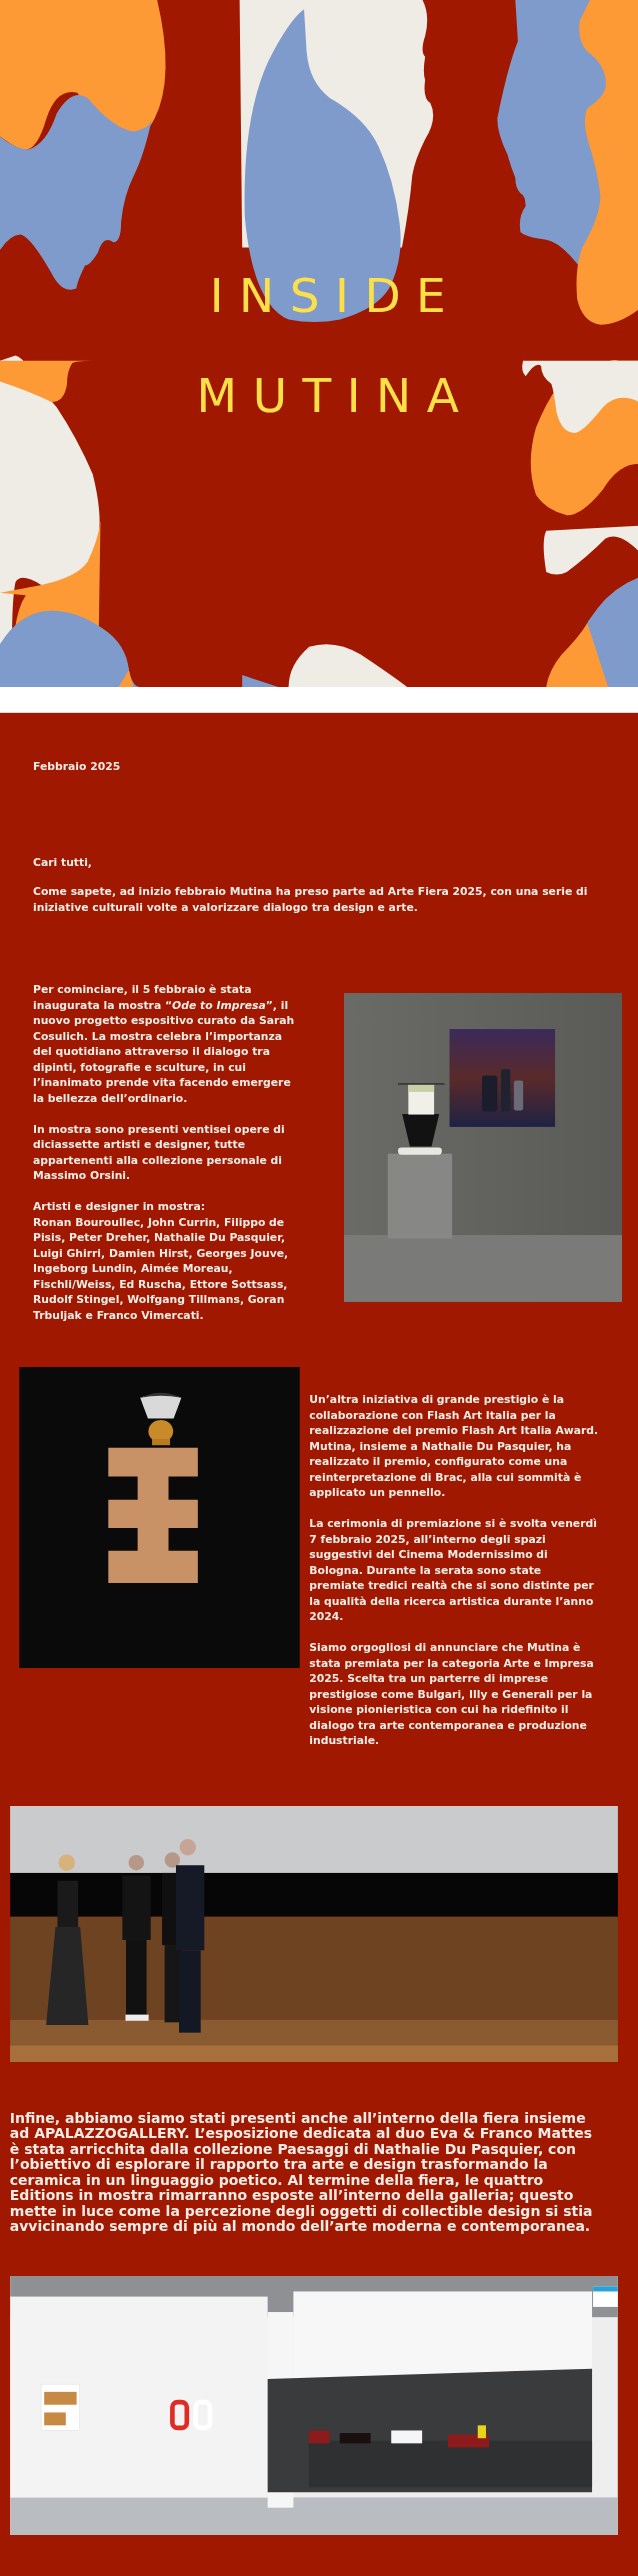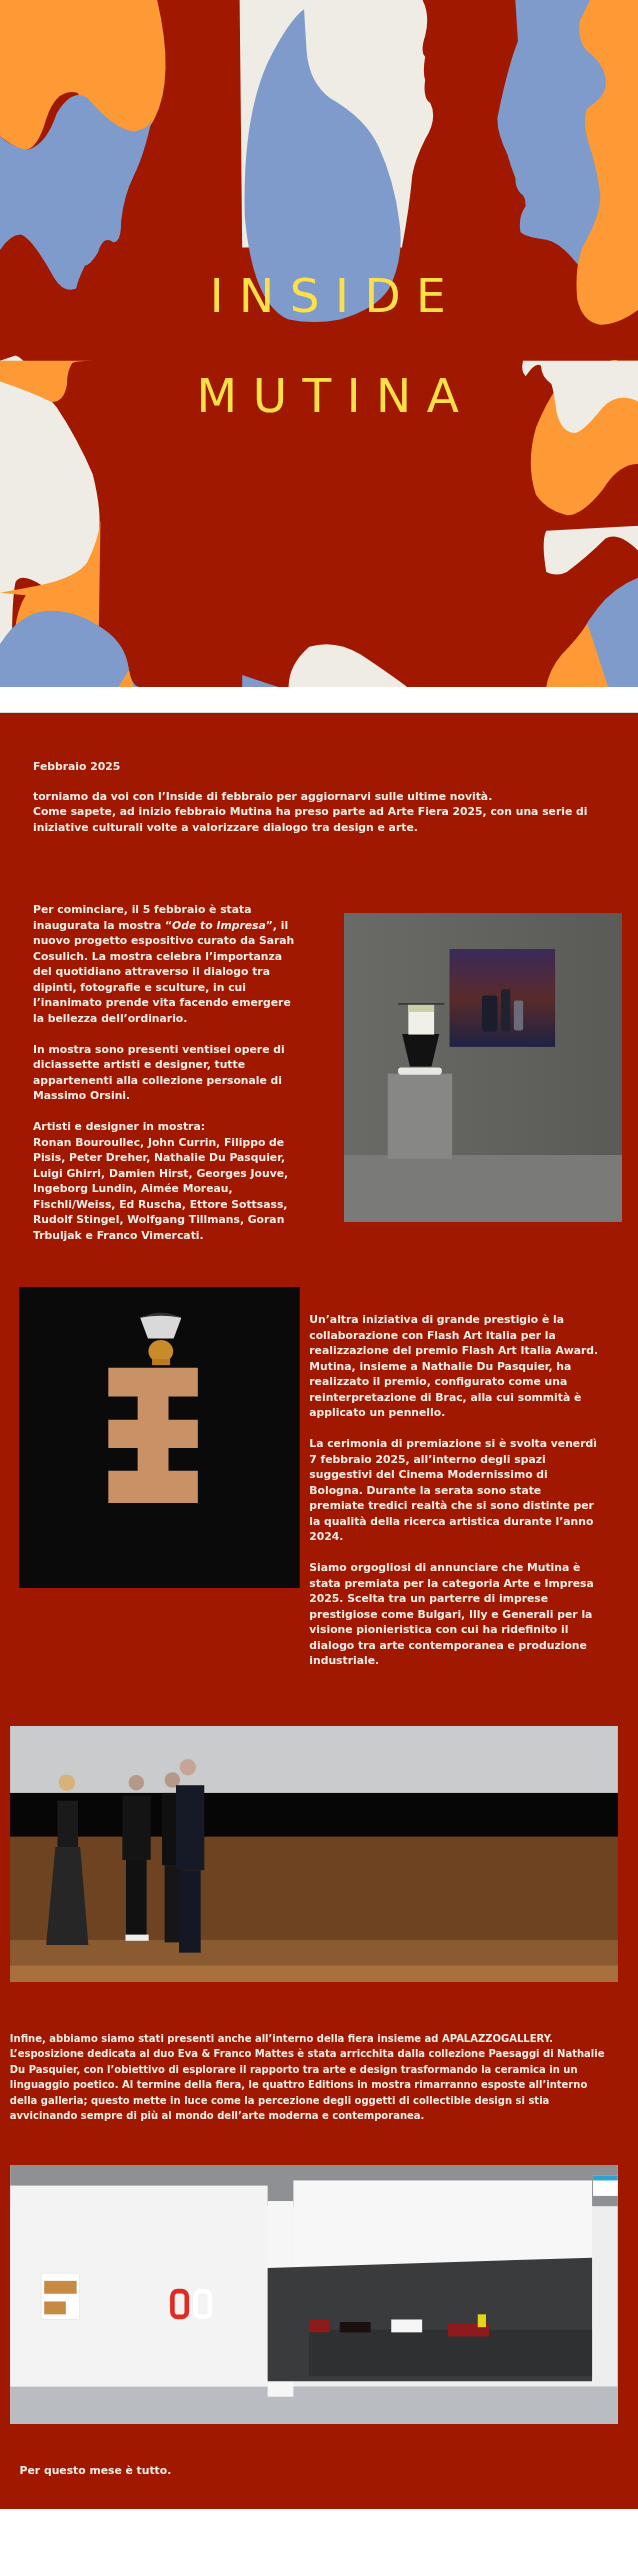--- a/index.html
+++ b/index.html
@@ -47,21 +47,21 @@
   .section { display: flex; align-items: flex-start; }
   .sec1 { padding: 67px 0 0 33px; }
   .sec1 .col-text { width: 268px; }
   .sec1 .photo { margin-left: 43px; margin-top: 10.3px; width: 278px; height: 309px; }
   .para-gap { height: 15.5px; }
   .sec2 { padding: 44px 0 0 19px; }
   .sec2 .photo { width: 281px; height: 301px; }
   .sec2 .col-text { width: 289px; margin-left: 9.3px; padding-top: 25px; }
   .sec3 { padding: 57px 0 0 9.8px; }
   .sec3 .photo { width: 608px; height: 256px; }
-  .sec4 { padding: 49px 33px 0 9.8px; font-size: 10px; line-height: 15.5px; }
+  .sec4 { padding: 49px 33px 0 9.8px; font-size: 14px; line-height: 15.5px; }
   .sec5 { padding: 41px 0 0 9.8px; }
   .sec5 .photo { width: 608px; height: 259px; }
   .closing { padding: 39px 0 0 19.6px; }
   .photo { position: relative; overflow: hidden; }
   .photo svg { display: block; }
   em { font-style: italic; }
 </style>
 </head>
 <body>
 
@@ -102,23 +102,23 @@
 </div>
 
 <div class="white-gap"></div>
 
 <div class="content">
 
   <div class="header-row">
     <div class="header-right text">Febbraio 2025</div>
   </div>
 
+  <div class="greeting text">Cari tutti,</div>
 
   <div class="intro text">
-    <div>torniamo da voi con l’Inside di febbraio per aggiornarvi sulle ultime novità.</div>
     <div>Come sapete, ad inizio febbraio Mutina ha preso parte ad Arte Fiera 2025, con una serie di iniziative culturali volte a valorizzare dialogo tra design e arte.</div>
   </div>
 
   <div class="section sec1">
     <div class="col-text text">
       <div><span>Per cominciare, il 5 febbraio è stata inaugurata la mostra “</span><em>Ode to Impresa</em><span>”, il nuovo progetto espositivo curato da Sarah Cosulich. La mostra celebra l’importanza del quotidiano attraverso il dialogo tra dipinti, fotografie e sculture, in cui l’inanimato prende vita facendo emergere la bellezza dell’ordinario.</span></div>
       <div class="para-gap"></div>
       <div>In mostra sono presenti ventisei opere di diciassette artisti e designer, tutte appartenenti alla collezione personale di Massimo Orsini.</div>
       <div class="para-gap"></div>
       <div>Artisti e designer in mostra:</div>

